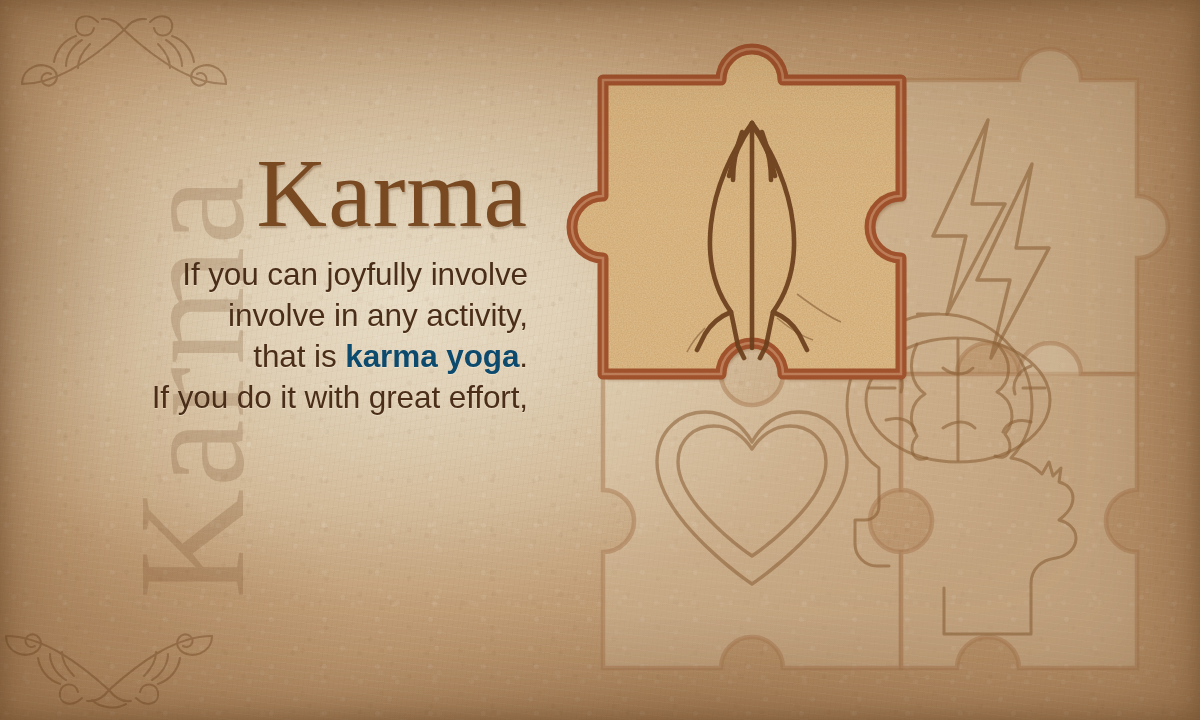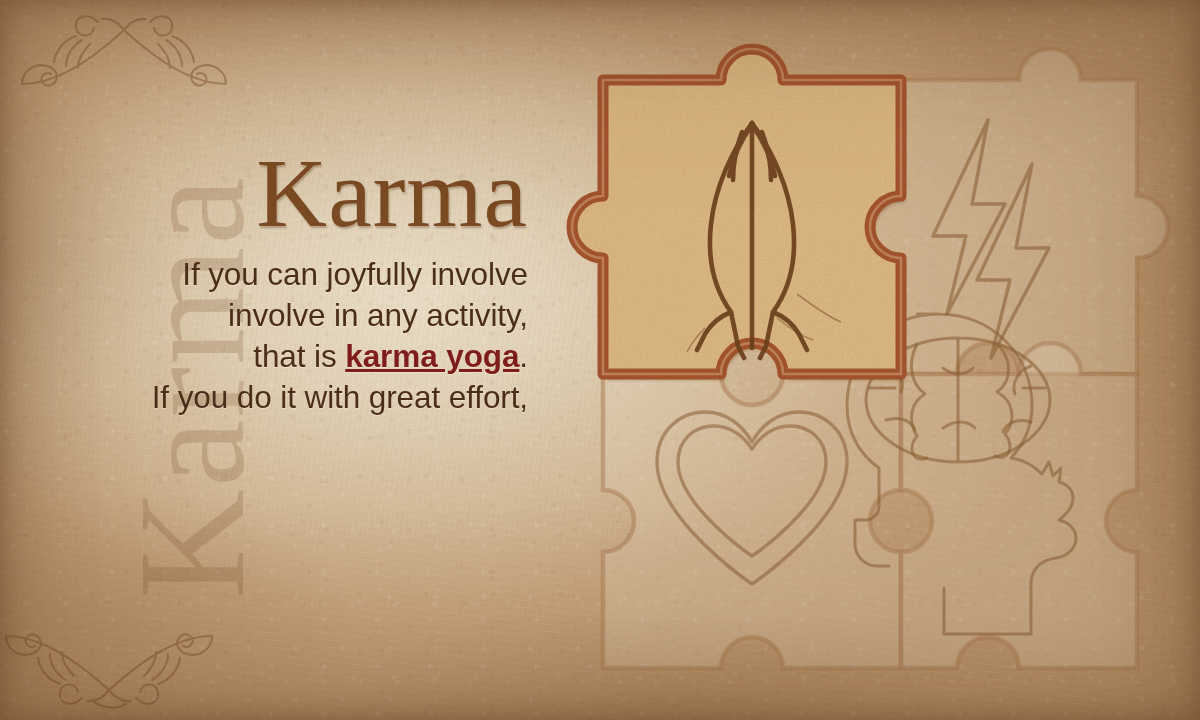--- a/index.html
+++ b/index.html
@@ -95,21 +95,21 @@
     text-shadow:1px 2px 2px rgba(90,52,20,.35), 0 1px 0 rgba(255,240,215,.35);
   }
   .quote{
     font-size:31.5px;
     line-height:1.305;
     color:#4b2e19;
     margin:0;
     letter-spacing:-0.1px;
     text-shadow:0 1px 0 rgba(255,244,222,.45);
   }
-  .quote b{font-weight:bold;color:#7f1d1d;text-decoration:underline;}
+  .quote b{font-weight:bold;color:#0c4a6e;}
 
   
   .puzzle{position:absolute;left:545px;top:28px;width:650px;height:672px;}
   .puzzle svg{display:block;width:100%;height:100%;}
 </style>
 </head>
 <body>
 
 <div id="stage">
 

